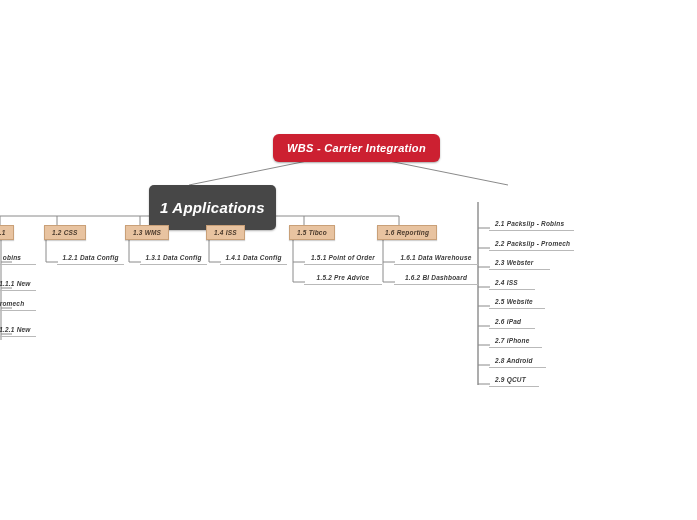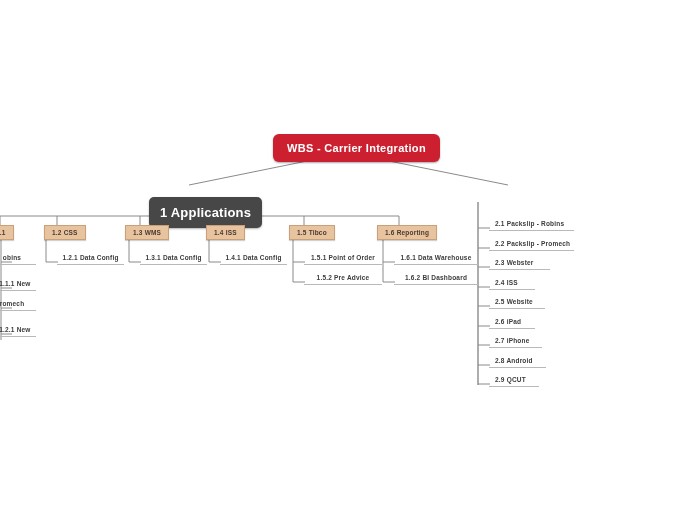--- a/index.html
+++ b/index.html
@@ -2,21 +2,21 @@
 <html><head>
 <meta charset="utf-8">
 <style>
   html,body{margin:0;padding:0;}
   body{
     width:697px;height:520px;
     background:#ffffff;
     font-family:"Liberation Sans", sans-serif;
     overflow:hidden;
   }
-  #canvas{position:relative;width:697px;height:520px;}
+  #canvas{position:relative;width:697px;height:520px;font-style:italic;}
 
   svg#wires{position:absolute;left:0;top:0;width:697px;height:520px;pointer-events:none;}
 
   .node{position:absolute;box-sizing:border-box;white-space:nowrap;}
 
   
   .root{
     background:#cc2031;
     color:#ffffff;
     font-weight:bold;
@@ -26,27 +26,26 @@
     padding:8px 14px;
     text-align:center;
     box-shadow:0 1px 2px rgba(0,0,0,.35);
   }
 
   
   .lvl1{
     background:#474747;
     color:#ffffff;
     font-weight:bold;
-    font-size:13px;
+    font-size:15px;
     letter-spacing:.2px;
     border-radius:5px;
-    padding:8px 11px;
+    padding:14px 11px;
     text-align:center;
     box-shadow:0 1px 2px rgba(0,0,0,.3);
-    margin-top:12px;
   }
 
   
   .lvl2{
     background:#e8c3a0;
     border:1px solid #c9a078;
     color:#4a3a2c;
     font-weight:bold;
     font-size:6.5px;
     letter-spacing:.2px;

